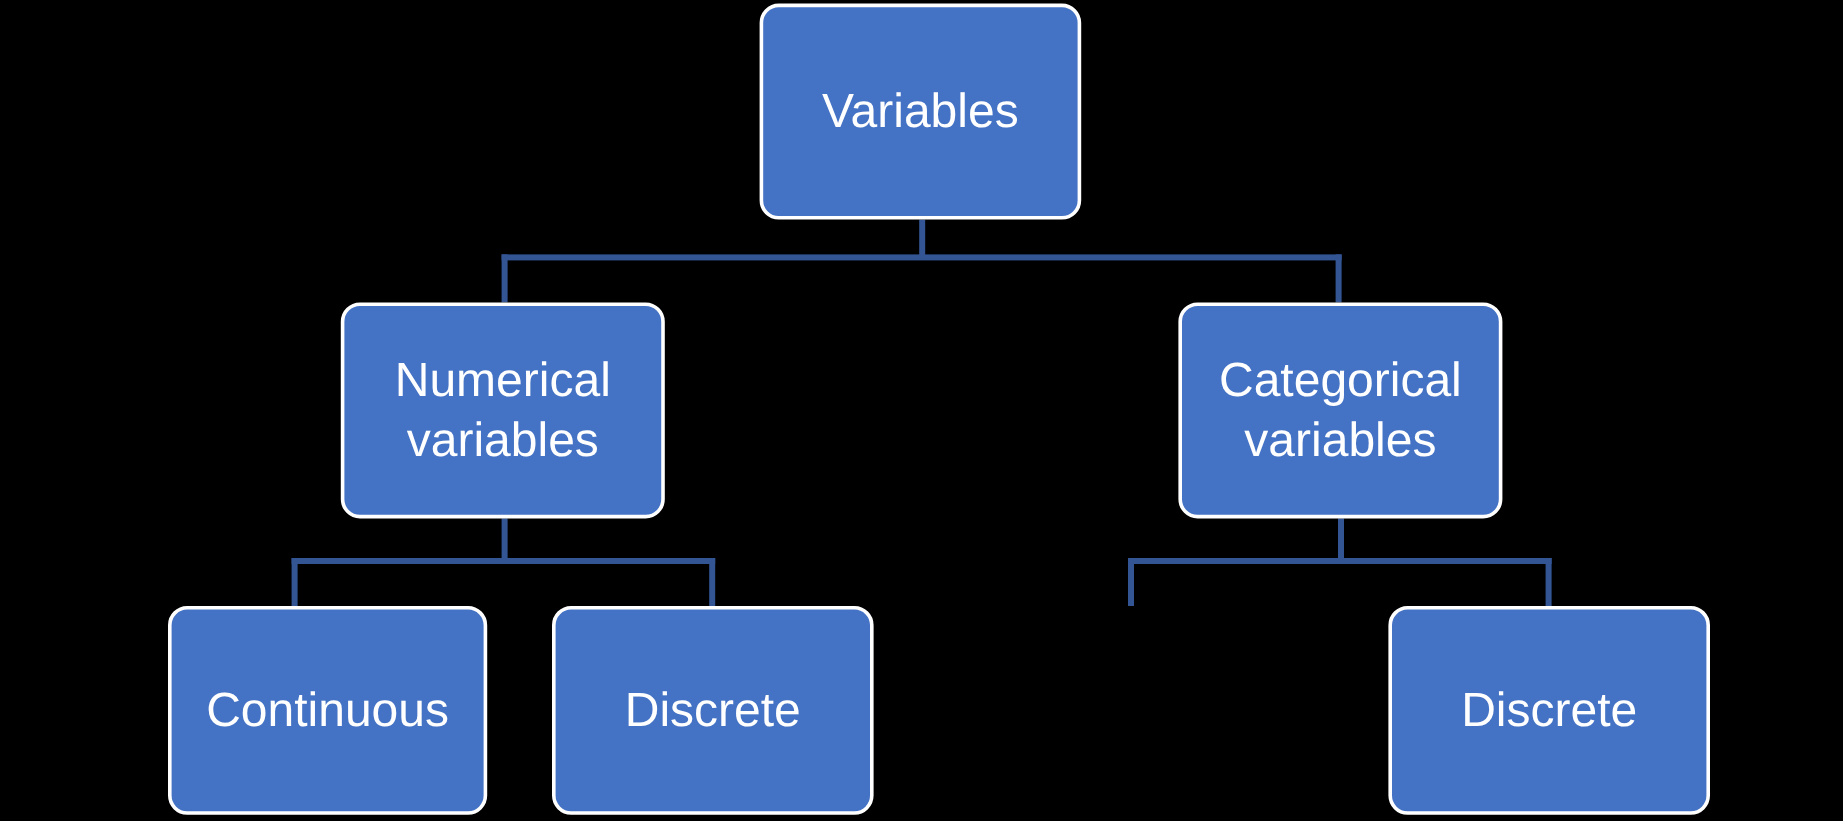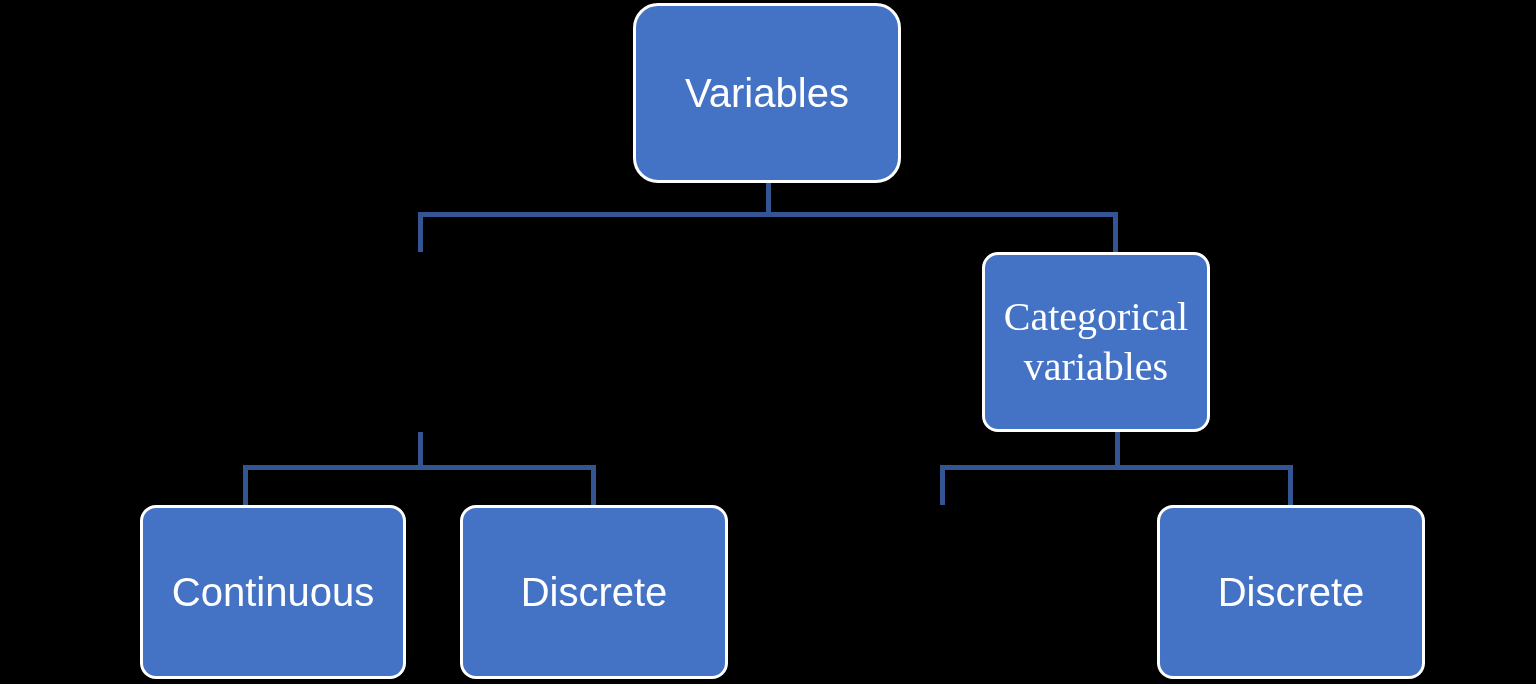--- a/index.html
+++ b/index.html
@@ -26,23 +26,23 @@
     color:var(--text);
     display:flex;
     align-items:center;
     justify-content:center;
     text-align:center;
     font-size:40px;
     line-height:1.25;
     padding:0 18px;
   }
   
-  .n-root       {left:633px; top:3px;   width:268px; height:180px;border-radius:25px;}
+  .n-root       {left:633px; top:3px;   width:268px; height:180px;}
   .n-numerical  {left:284px; top:252px; width:270px; height:180px;}
-  .n-categorical{left:982px; top:252px; width:228px; height:180px;font-family:Liberation Serif, serif;}
+  .n-categorical{left:982px; top:252px; width:270px; height:180px;}
   .n-continuous {left:112px; top:505px; width:266px; height:174px;margin-left:28px;}
   .n-discrete   {left:460px; top:505px; width:268px; height:174px;text-align:right;}
   .n-ordinal    {left:808px; top:505px; width:268px; height:174px;}
   .n-nominal    {left:1157px;top:505px; width:268px; height:174px;}
   
   .bracket{
     position:absolute;
     box-sizing:border-box;
     border-top:5px solid var(--connector);
     border-left:5px solid var(--connector);
@@ -72,20 +72,23 @@
   <div class="stub stub-2l"></div>
   <div class="bracket bk-2l"></div>
 
   <div class="stub stub-2r"></div>
   <div class="bracket bk-2r"></div>
 
   <div class="node n-root">
     <span>Variables</span>
   </div>
 
+  <div class="node n-numerical">
+    <span>Numerical variables</span>
+  </div>
 
   <div class="node n-categorical">
     <span>Categorical variables</span>
   </div>
 
   <div class="node n-continuous">
     <span>Continuous</span>
   </div>
 
   <div class="node n-discrete">

